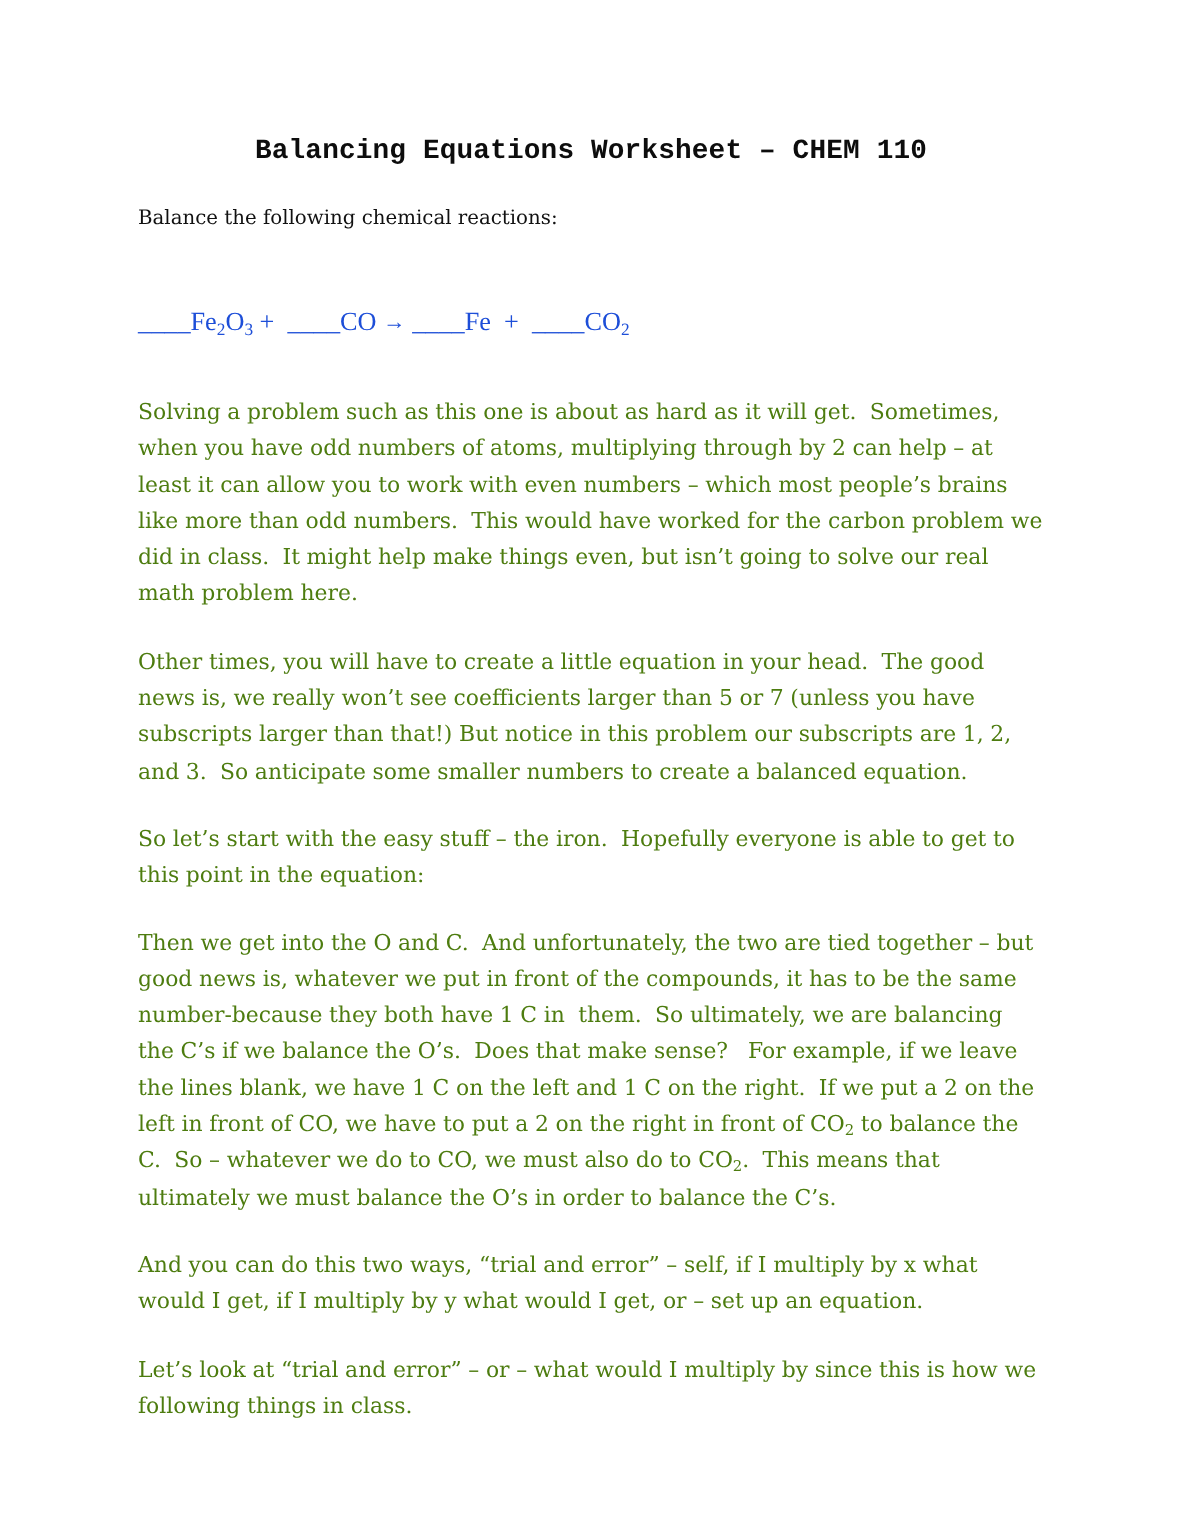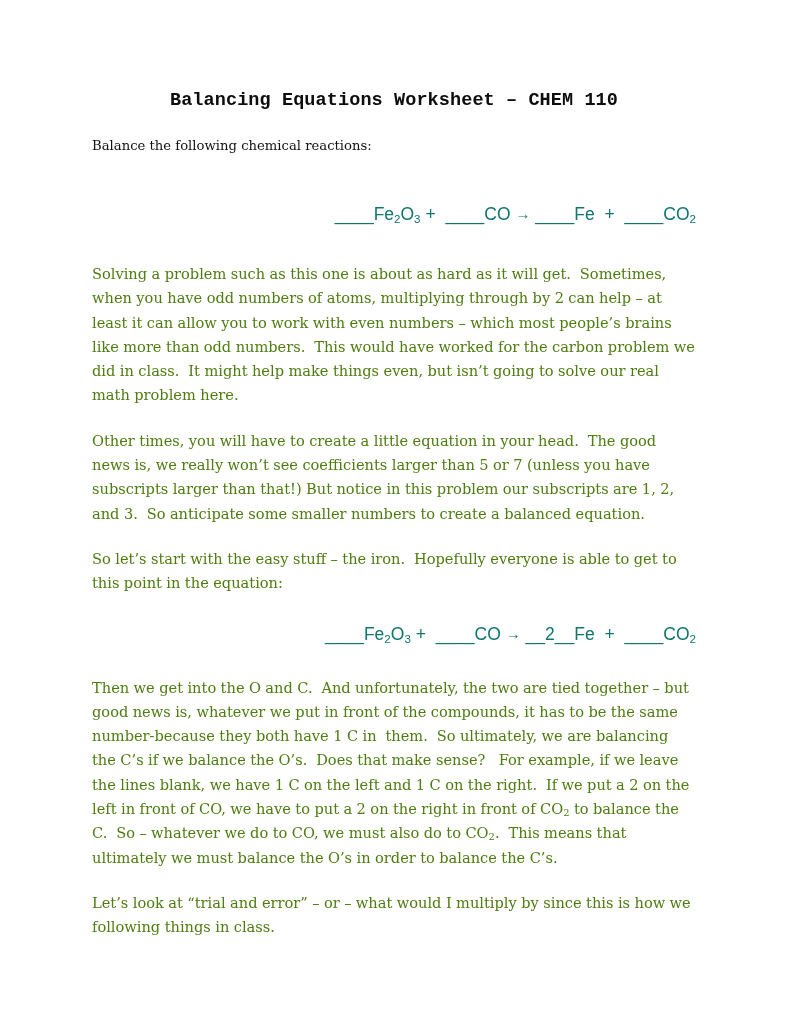--- a/index.html
+++ b/index.html
@@ -50,26 +50,26 @@
     font-family: "DejaVu Serif", serif;
     font-size: 13.2px;
     line-height: 20px;
     margin: 0 0 46px 0;
     color: #111111;
     white-space: pre;
   }
 
   
   .equation {
-    font-family: Liberation Sans, sans-serif;
+    font-family: Liberation Serif, serif;
     font-size: 17.5px;
     line-height: 24px;
-    text-align: right;
+    text-align: left;
     margin: 0;
-    color: #0f766e;
+    color: #1d4ed8;
     white-space: pre;
   }
   .equation sub {
     font-size: 0.66em;
     vertical-align: -0.26em;
     line-height: 0;
   }
   .eq-arrow {
     font-size: 15px;
     vertical-align: 1px;
@@ -109,21 +109,21 @@
     <p class="intro-line">Balance the following chemical reactions:</p>
 
     <p class="equation eq-block-1"><span>____</span><span>Fe</span><sub>2</sub><span>O</span><sub>3</sub> <span>+</span>  <span>____</span><span>CO</span> <span class="eq-arrow">→</span> <span>____</span><span>Fe</span>  <span>+</span>  <span>____</span><span>CO</span><sub>2</sub></p>
 
     <p class="para">Solving a problem such as this one is about as hard as it will get.  Sometimes, when you have odd numbers of atoms, multiplying through by 2 can help – at least it can allow you to work with even numbers – which most people’s brains like more than odd numbers.  This would have worked for the carbon problem we did in class.  It might help make things even, but isn’t going to solve our real math problem here.</p>
 
     <p class="para">Other times, you will have to create a little equation in your head.  The good news is, we really won’t see coefficients larger than 5 or 7 (unless you have subscripts larger than that!) But notice in this problem our subscripts are 1, 2, and 3.  So anticipate some smaller numbers to create a balanced equation.</p>
 
     <p class="para para-tight">So let’s start with the easy stuff – the iron.  Hopefully everyone is able to get to this point in the equation:</p>
 
-    <p class="equation eq-block-2"><span>____</span><span>Fe</span><sub>2</sub><span>O</span><sub>3</sub> <span>+</span>  <span>____</span><span>CO</span> <span class="eq-arrow">→</span> <span>__2__</span><span>Fe</span>  <span>+</span>  <span>____</span><span>CO</span><sub>2</sub></p>
 
     <p class="para"><span>Then we get into the O and C.  And unfortunately, the two are tied together – but good news is, whatever we put in front of the compounds, it has to be the same number-because they both have 1 C in  them.  So ultimately, we are balancing the C’s if we balance the O’s.  Does that make sense?   For example, if we leave the lines blank, we have 1 C on the left and 1 C on the right.  If we put a 2 on the left in front of CO, we have to put a 2 on the right in front of CO</span><sub>2</sub><span> to balance the C.  So – whatever we do to CO, we must also do to CO</span><sub>2</sub><span>.  This means that ultimately we must balance the O’s in order to balance the C’s.</span></p>
 
+    <p class="para">And you can do this two ways, “trial and error” – self, if I multiply by x what would I get, if I multiply by y what would I get, or – set up an equation.</p>
 
     <p class="para">Let’s look at “trial and error” – or – what would I multiply by since this is how we following things in class.</p>
 
   </div>
 </div>
 
 </body></html>

